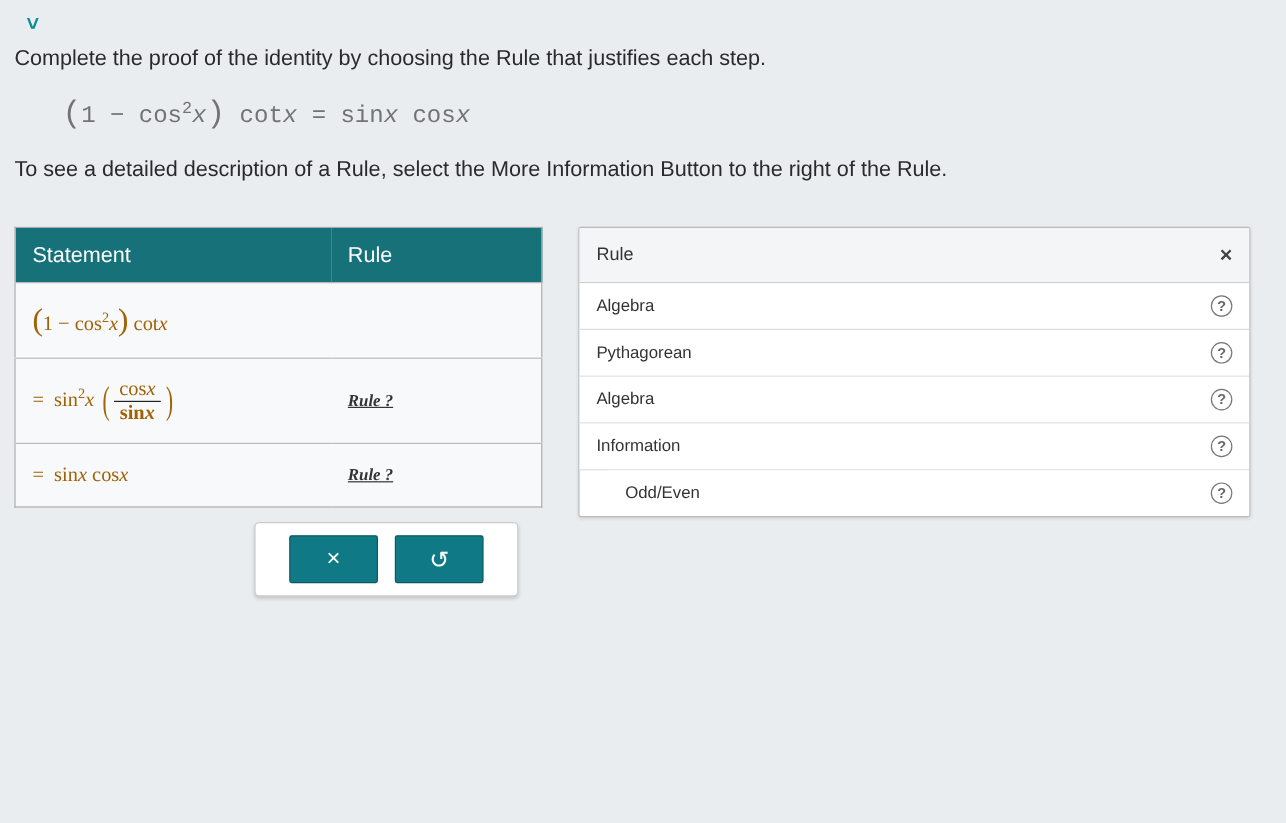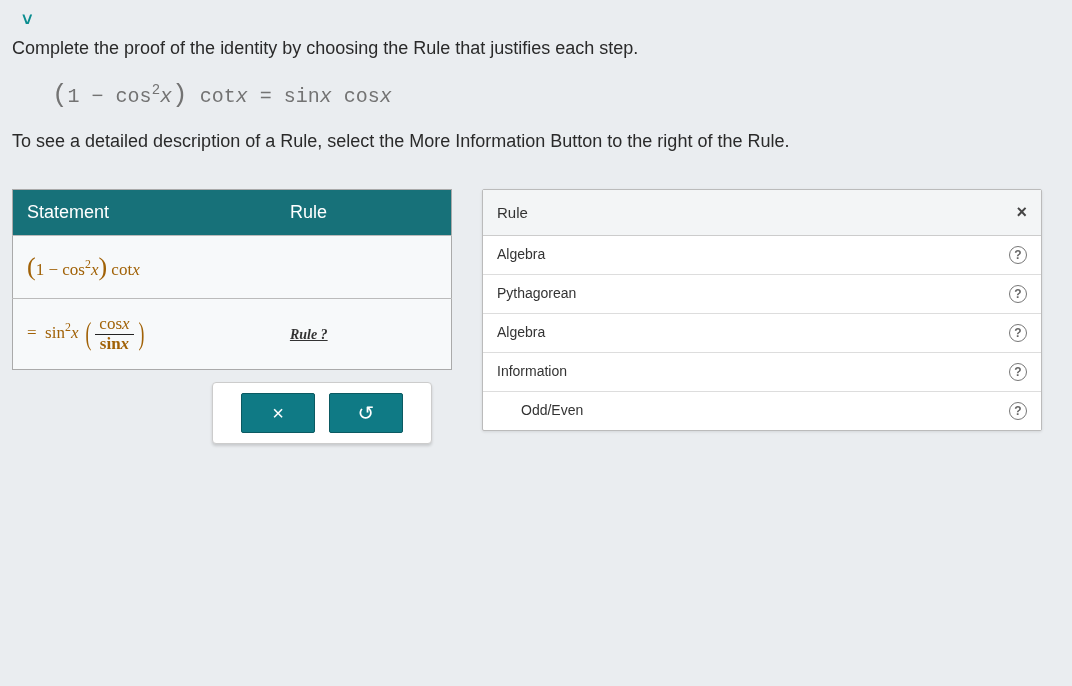--- a/index.html
+++ b/index.html
@@ -187,20 +187,28 @@
         </tr>
         <tr>
           <td class="stmt-cell">
             = &nbsp;sin<span class="sup">2</span><i>x</i>
             <span class="paren-big">(</span><span class="frac"><span class="num">cos<i>x</i></span><span class="den">sin<i>x</i></span></span><span class="paren-big">)</span>
           </td>
           <td class="rule-cell">
             <span class="rule-link">Rule ?</span>
           </td>
         </tr>
+        <tr>
+          <td class="stmt-cell">
+            = &nbsp;sin<i>x</i> cos<i>x</i>
+          </td>
+          <td class="rule-cell">
+            <span class="rule-link">Rule ?</span>
+          </td>
+        </tr>
       </tbody>
         </table>
 
       <div class="actions">
         <div class="action-btn">
           <span>×</span>
         </div>
         <div class="action-btn">
           <span>↺</span>
         </div>

